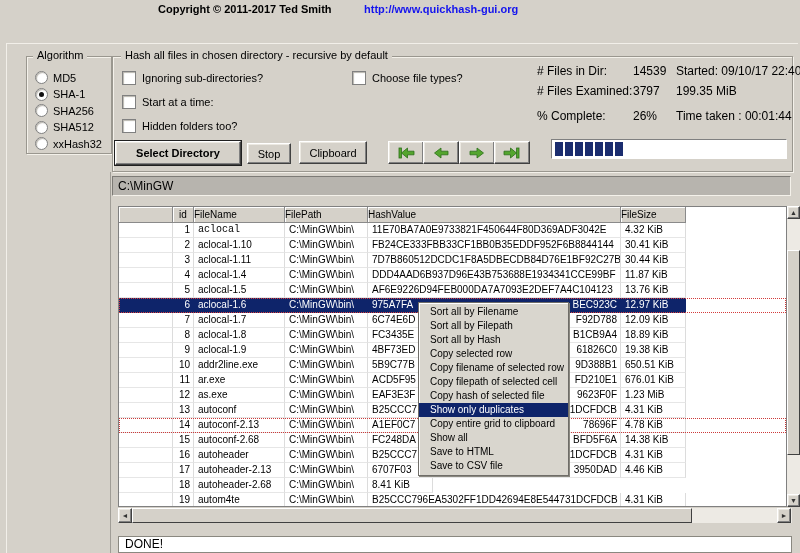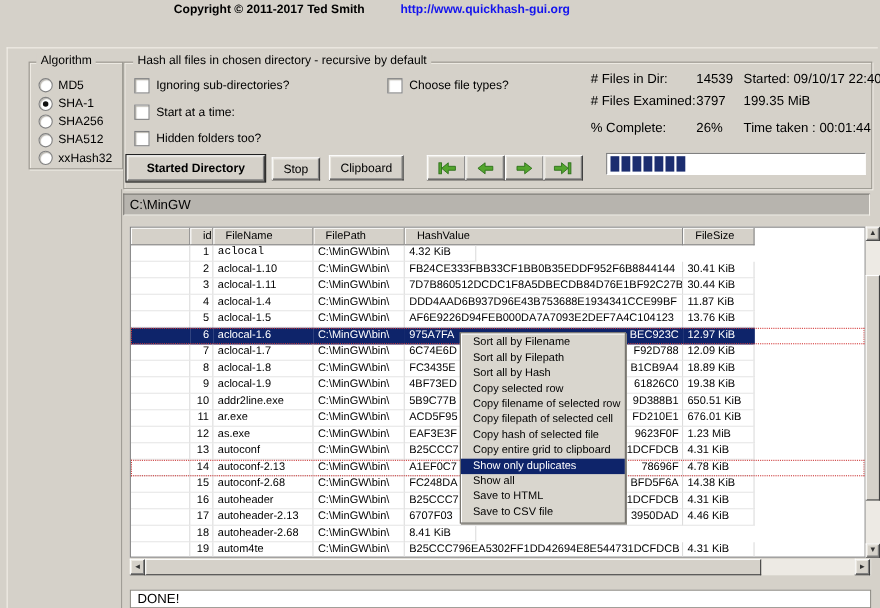--- a/index.html
+++ b/index.html
@@ -78,21 +78,21 @@
 
   
   .grid{
     position:absolute;left:118px;top:206px;width:669px;height:301px;
     background:#fff;border:1px solid #808080;box-sizing:border-box;overflow:hidden;
   }
   .gh{display:flex;height:16px;}
   .gh .hcell{
     background:#d5d1c9;border-right:1px solid #8a8a8a;border-bottom:1px solid #8a8a8a;
     box-shadow:inset 1px 1px 0 #fff;
-    font-size:10px;line-height:15px;padding-left:11px;box-sizing:border-box;white-space:nowrap;overflow:hidden;cursor:pointer;
+    font-size:10px;line-height:15px;padding-left:0;box-sizing:border-box;white-space:nowrap;overflow:hidden;cursor:pointer;
   }
   .grow{display:flex;height:15px;cursor:pointer;}
   .gcell{
     border-right:1px solid #dcdcdc;border-bottom:1px solid #e6e6e6;
     font-size:10px;line-height:14px;padding-left:4px;box-sizing:border-box;
     white-space:nowrap;overflow:hidden;
   }
   .gcell.num{text-align:right;padding-right:3px;padding-left:0;}
   .gcell.hash.split{display:flex;justify-content:space-between;padding-right:3px;}
   .grow.selected .gcell{background:#0e246a;color:#fff;border-right-color:#0e246a;border-bottom-color:#0e246a;}
@@ -191,21 +191,21 @@
   <div class="stat" style="left:537px;top:64px;"># Files in Dir:</div>
   <div class="stat" style="left:633px;top:64px;">14539</div>
   <div class="stat" style="left:676px;top:64px;">Started: 09/10/17 22:40:1</div>
   <div class="stat" style="left:537px;top:84px;"># Files Examined:</div>
   <div class="stat" style="left:633px;top:84px;">3797</div>
   <div class="stat" style="left:676px;top:84px;">199.35 MiB</div>
   <div class="stat" style="left:537px;top:109px;">% Complete:</div>
   <div class="stat" style="left:633px;top:109px;">26%</div>
   <div class="stat" style="left:676px;top:109px;">Time taken : 00:01:44</div>
 
-  <div class="btn default" style="left:115px;top:141px;width:124px;height:22px;">Started Directory</div>
+  <div class="btn default" style="left:115px;top:141px;width:124px;height:22px;">Select Directory</div>
   <div class="btn" style="left:247px;top:143px;width:42px;height:19px;">Stop</div>
   <div class="btn" style="left:299px;top:141px;width:66px;height:21px;">Clipboard</div>
 
   <div class="btn" style="left:388px;top:141px;width:34px;height:21px;">
     <svg class="navsvg" width="18" height="12" viewBox="0 0 18 12">
       <rect x="2" y="1" width="2.4" height="10" fill="#54a52e" stroke="#2a6e18" stroke-width="0.8"></rect>
       <polygon points="17,4.2 10.5,4.2 10.5,1 4.5,6 10.5,11 10.5,7.8 17,7.8" fill="#54a52e" stroke="#2a6e18" stroke-width="0.8"></polygon>
     </svg>
   </div>
   <div class="btn" style="left:423px;top:141px;width:34px;height:21px;">
@@ -246,20 +246,21 @@
         <div class="hcell" style="width: 83px;">FilePath</div>
         <div class="hcell" style="width: 253px;">HashValue</div>
         <div class="hcell" style="width: 65px;">FileSize</div>
       </div>
     <div id="gridbody">
         <div class="grow">
           <div class="gcell" style="width: 54px;"></div>
           <div class="gcell num" style="width: 21px;">1</div>
           <div class="gcell" style="width: 91px; font-family: Liberation Mono, monospace;">aclocal</div>
           <div class="gcell" style="width: 83px;">C:\MinGW\bin\</div>
+          <div class="gcell hash" style="width: 253px;">11E70BA7A0E9733821F450644F80D369ADF3042E</div>
           <div class="gcell" style="width: 65px;">4.32 KiB</div>
         </div>
         <div class="grow">
           <div class="gcell" style="width: 54px;"></div>
           <div class="gcell num" style="width: 21px;">2</div>
           <div class="gcell" style="width: 91px;">aclocal-1.10</div>
           <div class="gcell" style="width: 83px;">C:\MinGW\bin\</div>
           <div class="gcell hash" style="width: 253px;">FB24CE333FBB33CF1BB0B35EDDF952F6B8844144</div>
           <div class="gcell" style="width: 65px;">30.41 KiB</div>
         </div>
@@ -450,22 +451,22 @@
   </div>
 
   <div class="menu" id="ctxmenu">
       <div class="mitem">Sort all by Filename</div>
       <div class="mitem">Sort all by Filepath</div>
       <div class="mitem">Sort all by Hash</div>
       <div class="mitem">Copy selected row</div>
       <div class="mitem">Copy filename of selected row</div>
       <div class="mitem">Copy filepath of selected cell</div>
       <div class="mitem">Copy hash of selected file</div>
+      <div class="mitem hl">Show only duplicates</div>
       <div class="mitem">Copy entire grid to clipboard</div>
-      <div class="mitem hl">Show only duplicates</div>
       <div class="mitem">Show all</div>
       <div class="mitem">Save to HTML</div>
       <div class="mitem">Save to CSV file</div>
     </div>
 
   <div class="statusbox">DONE!</div>
 
 </div>
 
 </body></html>

